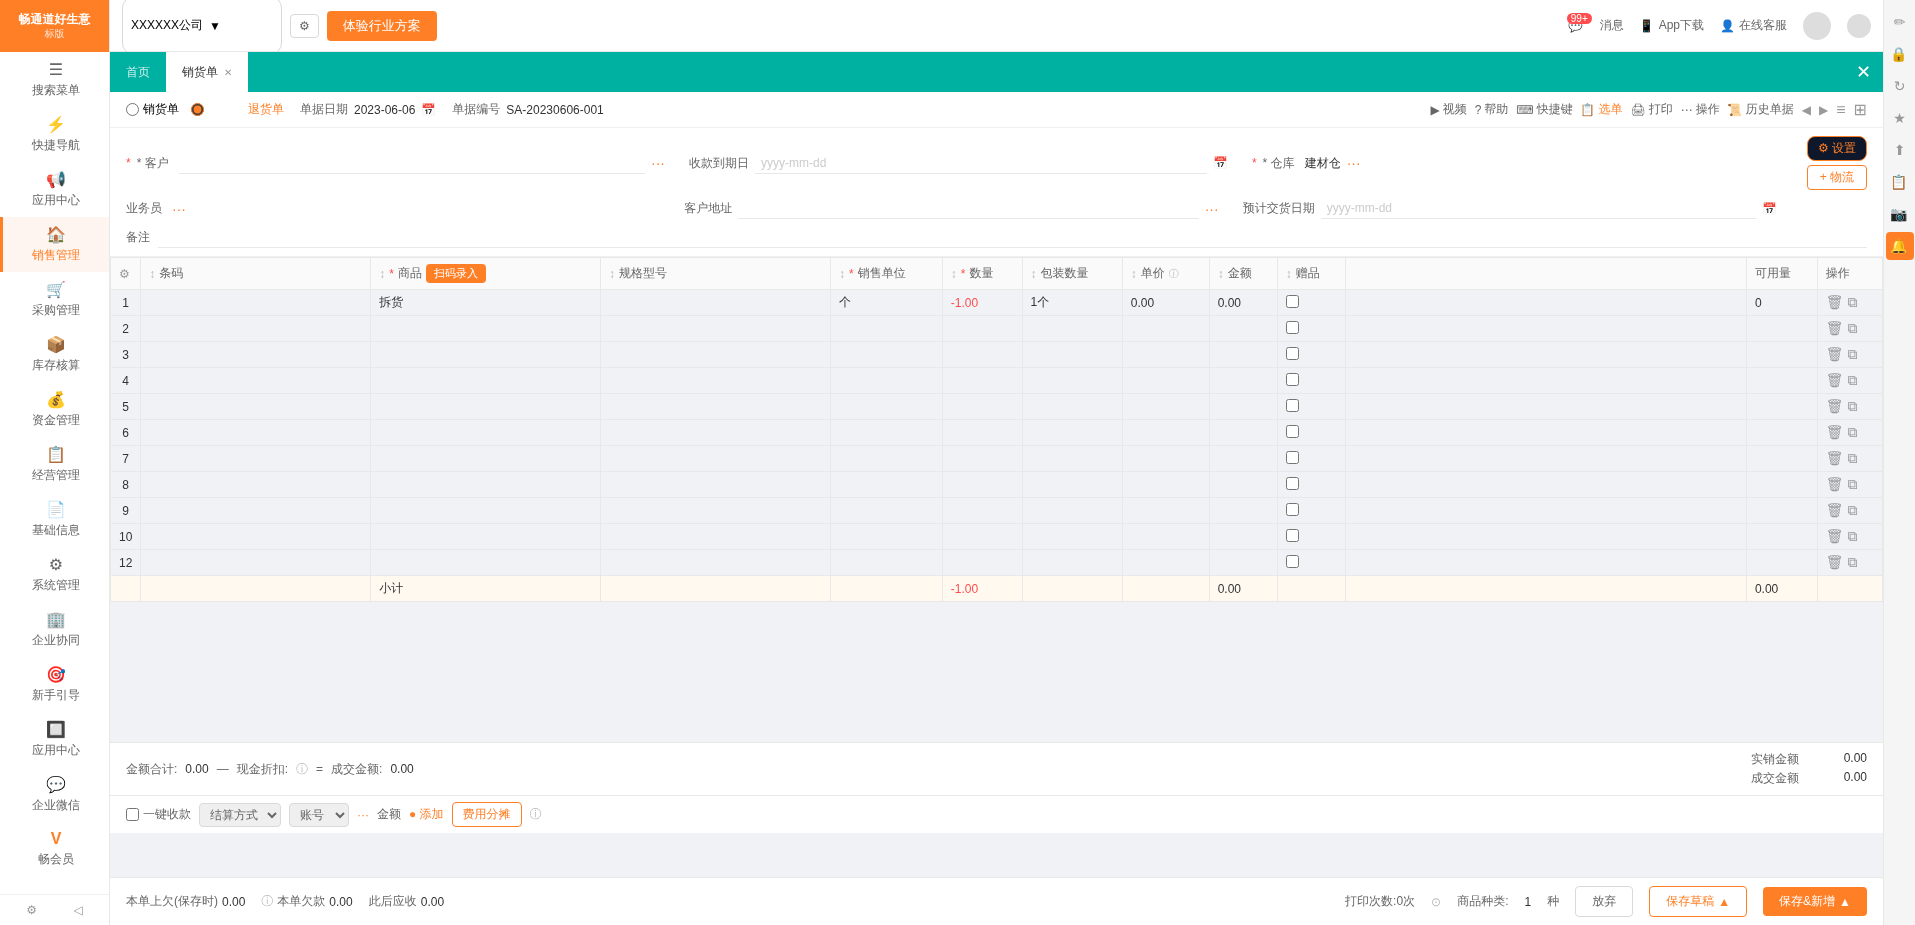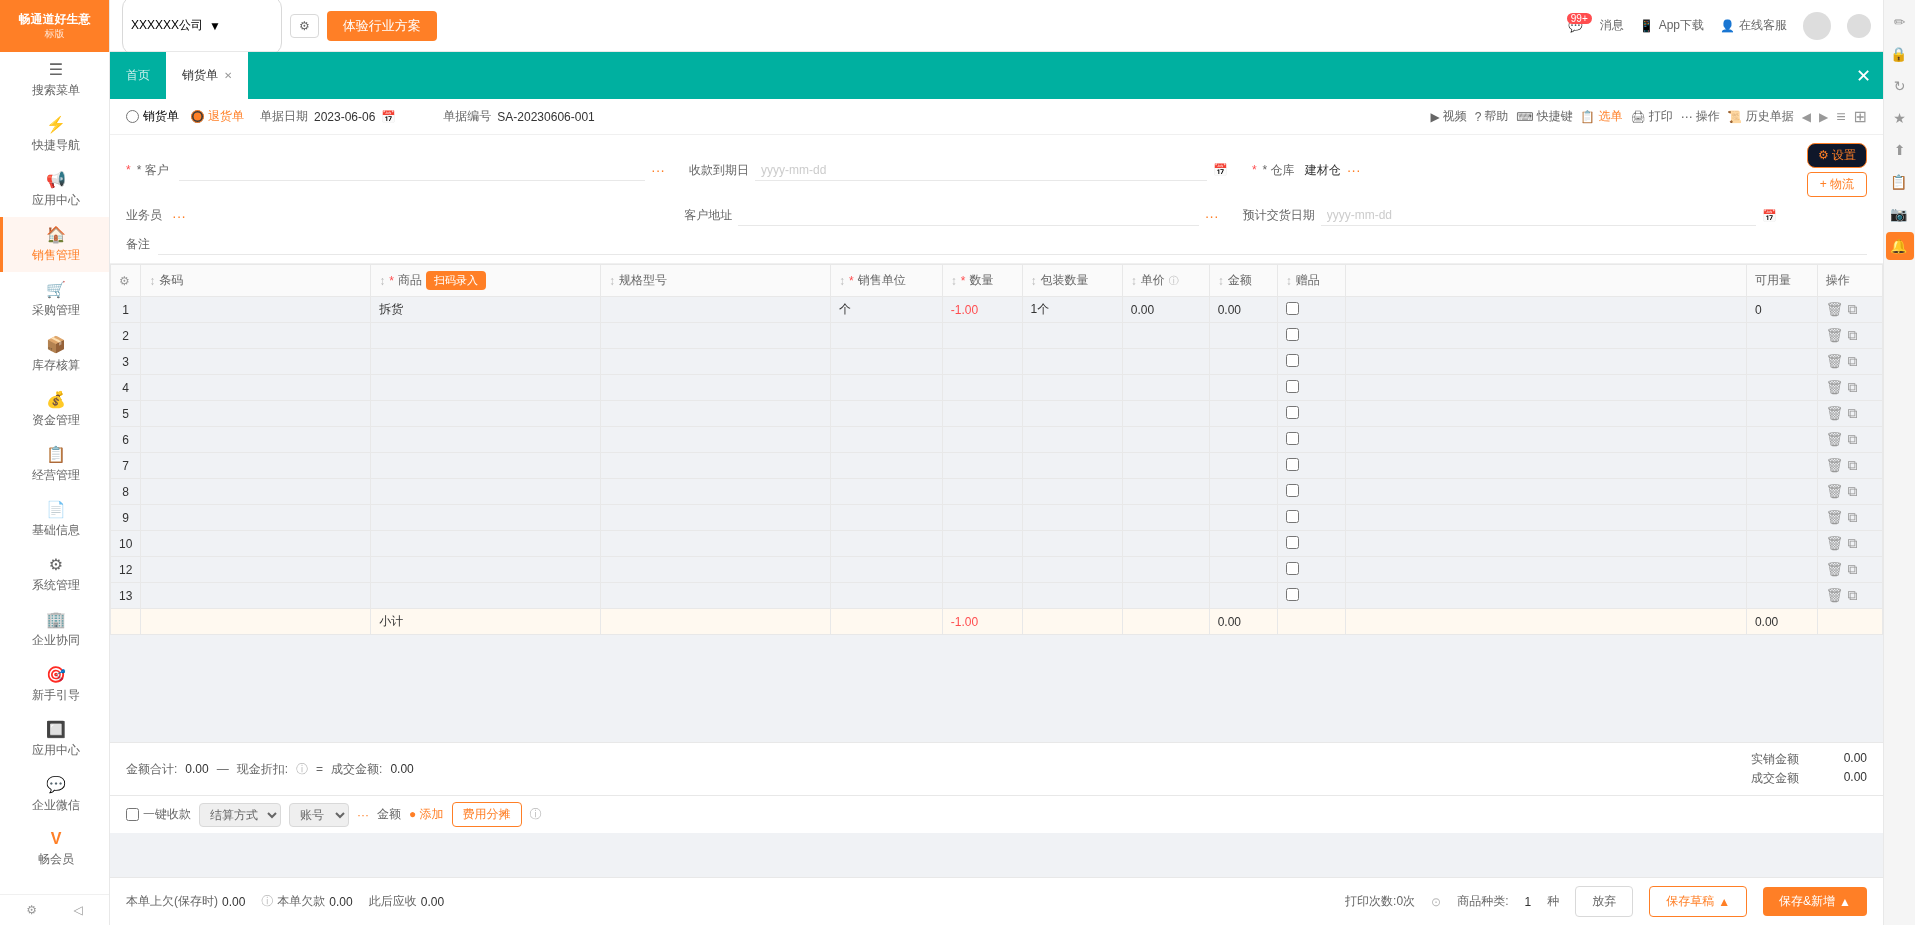--- a/index.html
+++ b/index.html
@@ -21,21 +21,21 @@
     .company-select { display: flex; align-items: center; gap: 6px; border: 1px solid #d9d9d9; border-radius: 12px; padding: 20px 8px; cursor: pointer; min-width: 160px; }
     .gear-btn { background: none; border: 1px solid #d9d9d9; border-radius: 4px; padding: 4px 8px; cursor: pointer; color: #666; }
     .trial-btn { background: #ff7f26; color: #fff; border: none; border-radius: 4px; padding: 6px 16px; cursor: pointer; font-size: 13px; }
     .topbar-right { margin-left: auto; display: flex; align-items: center; gap: 16px; }
     .msg-icon { position: relative; cursor: pointer; color: #666; }
     .badge { position: absolute; top: -6px; right: -8px; background: #ff4d4f; color: #fff; border-radius: 8px; padding: 0 4px; font-size: 10px; min-width: 16px; text-align: center; }
     .topbar-action { display: flex; align-items: center; gap: 4px; cursor: pointer; color: #666; font-size: 12px; }
     .avatar { width: 28px; height: 28px; background: #ddd; border-radius: 50%; }
 
     
-    .nav-tabs { height: 47px; background: #00b0a0; display: flex; align-items: stretch; padding: 0; }
+    .nav-tabs { height: 40px; background: #00b0a0; display: flex; align-items: stretch; padding: 0; }
     .nav-tab { padding: 0 16px; display: flex; align-items: center; cursor: pointer; color: rgba(255,255,255,0.8); font-size: 13px; gap: 6px; }
     .nav-tab.active { background: #fff; color: #333; }
     .nav-tab .close-icon { font-size: 10px; color: #999; cursor: pointer; }
     .radio-group { display: flex; gap: 12px; align-items: center; }
     .radio-item { display: flex; align-items: center; gap: 4px; cursor: pointer; }
     .radio-item input { accent-color: #ff7f26; }
     .toolbar-btn { background: none; border: none; cursor: pointer; color: #666; font-size: 12px; display: flex; align-items: center; gap: 3px; }
     .settings-btn { background: #0f172a; border: 1px solid #ff7f26; color: #ff7f26; border-radius: 8px; padding: 3px 10px; cursor: pointer; font-size: 12px; }
     .logistics-btn { background: #fff; border: 1px solid #ff7f26; color: #ff7f26; border-radius: 4px; padding: 3px 10px; cursor: pointer; font-size: 12px; }
     .ellipsis-btn { color: #ff7f26; cursor: pointer; font-size: 14px; }
@@ -207,30 +207,30 @@
     <div class="main-content">
 
       <div style="background:#fff;padding:8px 16px;border-bottom:1px solid #f0f0f0;display:flex;align-items:center;gap:16px;">
         <div class="radio-group">
           <label class="radio-item">
             <input type="radio" name="order_type" style="">
             <span>销货单</span>
           </label>
           <label class="radio-item">
             <input type="radio" name="order_type" checked="" style="accent-color: rgb(255, 127, 38);">
-            <span style="color:#ff7f26;">退货单</span>
+            <span style="color:#ff7f26;margin-left:40px;">退货单</span>
           </label>
         </div>
         <div style="display:flex;align-items:center;gap:6px;">
           <span style="color:#666;">单据日期</span>
           <span style="color:#333;font-weight:500;">2023-06-06</span>
           <span style="color:#bbb;cursor:pointer;">📅</span>
         </div>
         <div style="display:flex;align-items:center;gap:6px;">
-          <span style="color:#666;margin-left:31px;">单据编号</span>
+          <span style="color:#666;">单据编号</span>
           <span style="color:#333;font-weight:500;">SA-20230606-001</span>
         </div>
         <div style="margin-left:auto;display:flex;align-items:center;gap:8px;">
           <button class="toolbar-btn">
               <span>▶</span> 
               <span>视频</span>
             </button>
           <button class="toolbar-btn">
               <span>?</span> 
               <span>帮助</span>
@@ -579,40 +579,20 @@
     <td></td>
     <td>
       <div class="action-icons">
         <span class="action-icon">🗑</span>
         <span class="action-icon">⧉</span>
       </div>
     </td>
   </tr>
               <tr>
     <td class="row-num">12</td>
-    <td><input type="text" value="" style="border: none; outline: none; width: 100%; background: transparent;"></td>
-    <td><input type="text" value="" style="border: none; outline: none; width: 100%; background: transparent;"></td>
-    <td><input type="text" value="" style="border: none; outline: none; width: 100%; background: transparent;"></td>
-    <td></td>
-    <td></td>
-    <td></td>
-    <td></td>
-    <td></td>
-    <td><input type="checkbox" class="gift-checkbox" style=""></td>
-    <td></td>
-    <td></td>
-    <td>
-      <div class="action-icons">
-        <span class="action-icon">🗑</span>
-        <span class="action-icon">⧉</span>
-      </div>
-    </td>
-  </tr>
-              <tr>
-    <td class="row-num">13</td>
     <td><input type="text" value="" style="border: none; outline: none; width: 100%; background: transparent;"></td>
     <td><input type="text" value="" style="border: none; outline: none; width: 100%; background: transparent;"></td>
     <td><input type="text" value="" style="border: none; outline: none; width: 100%; background: transparent;"></td>
     <td></td>
     <td></td>
     <td></td>
     <td></td>
     <td></td>
     <td><input type="checkbox" class="gift-checkbox" style=""></td>
     <td></td>

